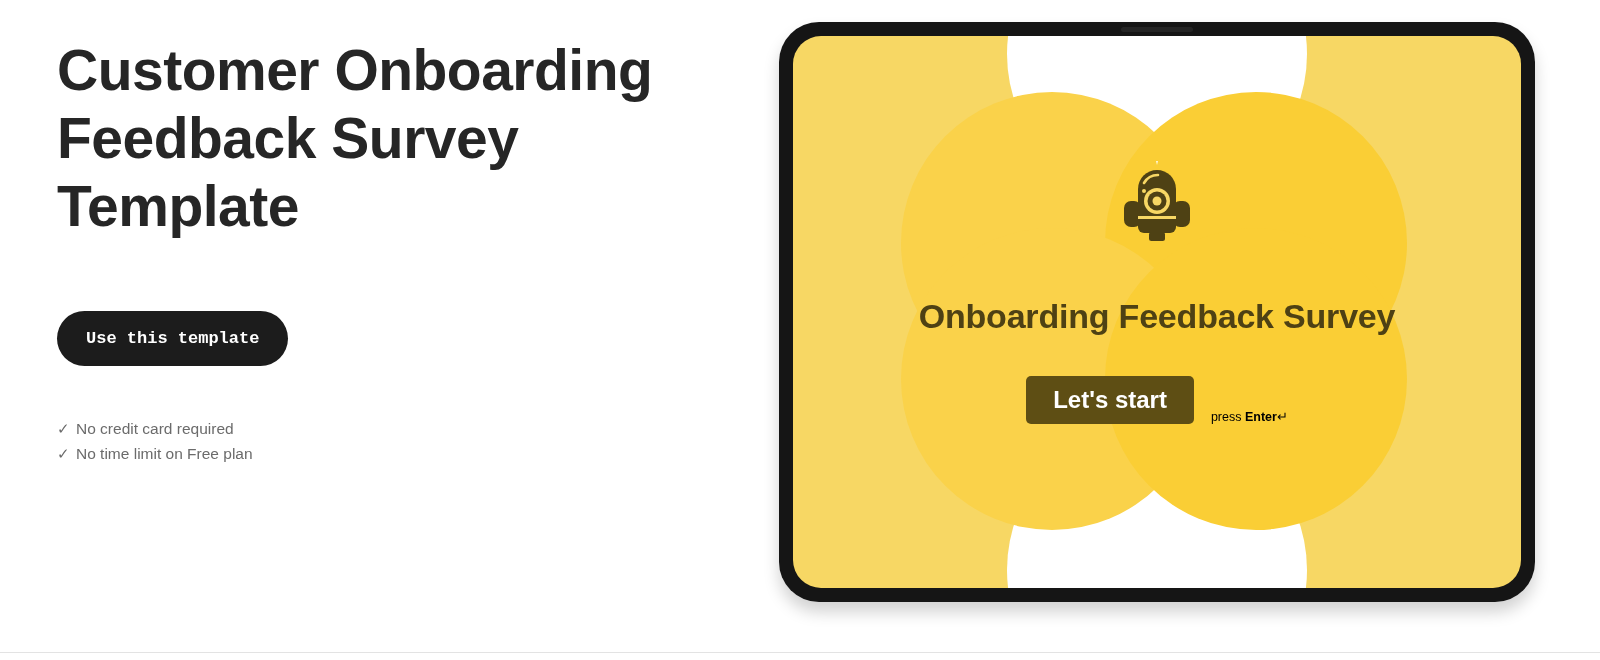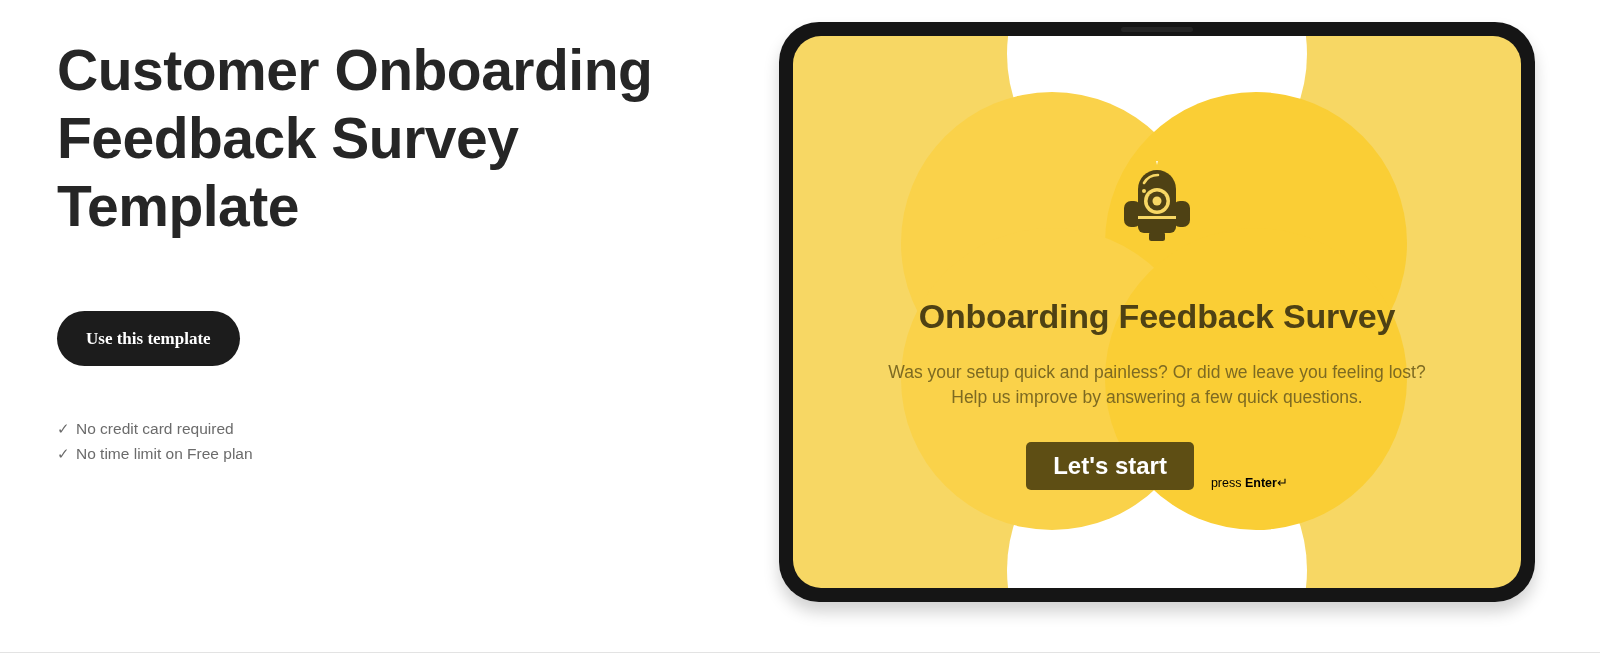--- a/index.html
+++ b/index.html
@@ -38,21 +38,21 @@
     display: inline-block;
     background: #1c1c1c;
     color: #ffffff;
     font-size: 17px;
     font-weight: 700;
     padding: 19px 29px;
     border: none;
     border-radius: 28px;
     cursor: pointer;
     line-height: 1;
-    font-family: Liberation Serif, serif;
+    font-family: Liberation Mono, monospace;
   }
   .perks {
     margin-top: 50px;
   }
   .perk-row {
     display: flex;
     align-items: center;
     gap: 7px;
     color: #6b6b6b;
     font-size: 15.5px;
@@ -280,22 +280,20 @@
           <path d="M24 22 a16 16 0 0 1 14 -8" stroke="#f7d764" stroke-width="2.6" fill="none" stroke-linecap="round"></path>
 
           <circle cx="24" cy="30" r="2" fill="#f7d764"></circle>
 
           <rect x="29" y="71" width="16" height="9" rx="2.5" fill="#4e4114"></rect>
         </svg>
       </div>
 
       <h2 class="survey-title">Onboarding Feedback Survey</h2>
 
-      <p class="survey-sub">Was your setup quick and painless? Or did we leave you feeling lost?
-Help us improve by answering a few quick questions.</p>
 
       <div class="start-row">
         <button class="start-button">Let's start</button>
         <span class="press-enter"><span>press </span><b>Enter</b><span class="enter-key">↵</span></span>
       </div>
 
     </div>
   </div>
 </div>
 

